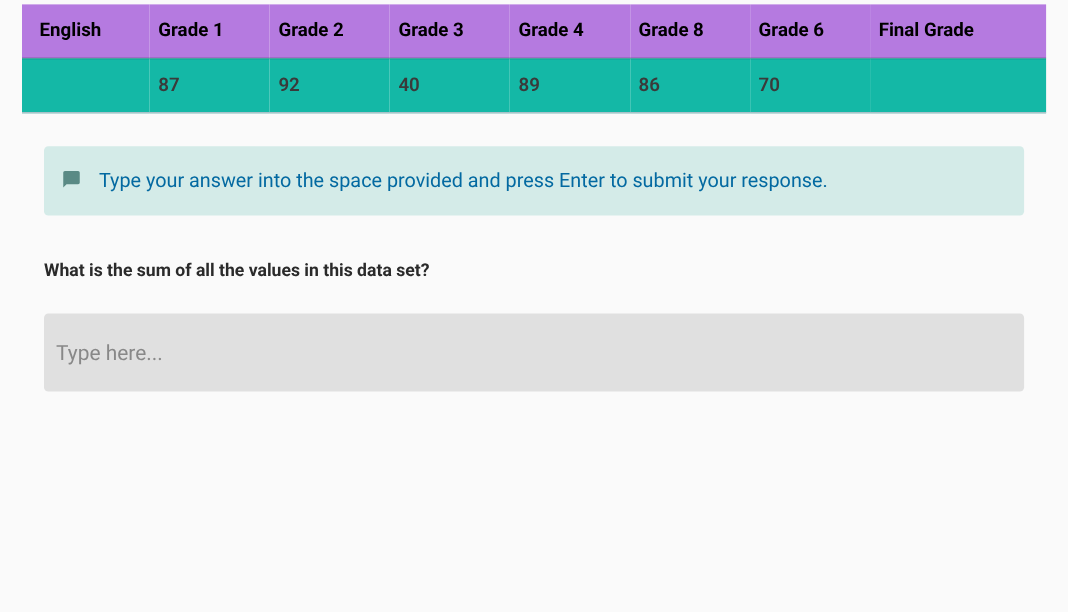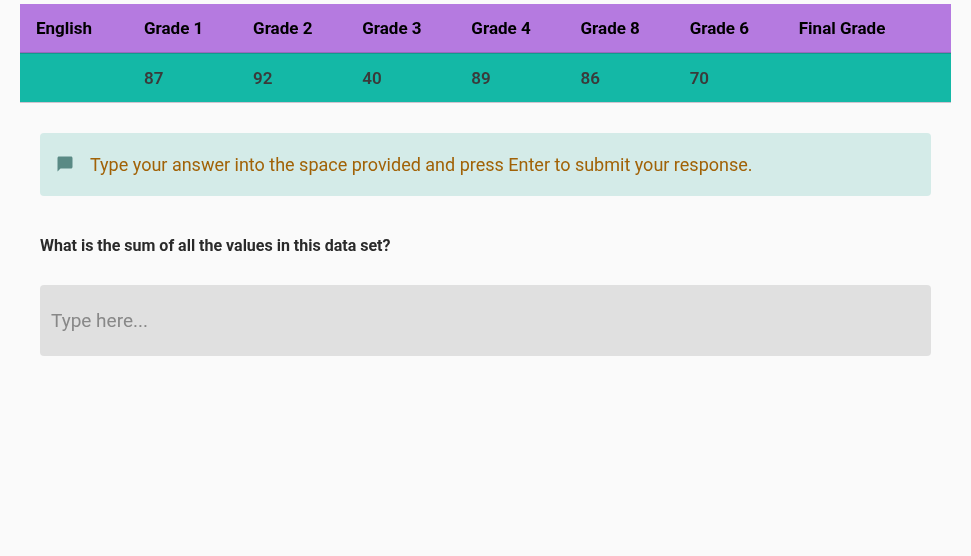--- a/index.html
+++ b/index.html
@@ -58,21 +58,21 @@
     }
     .grade-table tbody td:first-child {
       padding-left: 16px;
     }
     .instruction-box {
       background: #d4ebe8;
       border-radius: 4px;
       padding: 18px 25px 18px 50px;
       margin: 20px 20px 40px 20px;
       position: relative;
-      color: #a16207;
+      color: #0369a1;
       font-size: 18px;
       line-height: 1.5;
     }
     .instruction-icon {
       position: absolute;
       left: 16px;
       top: 20px;
       width: 18px;
       height: 18px;
       color: #5a8a85;

